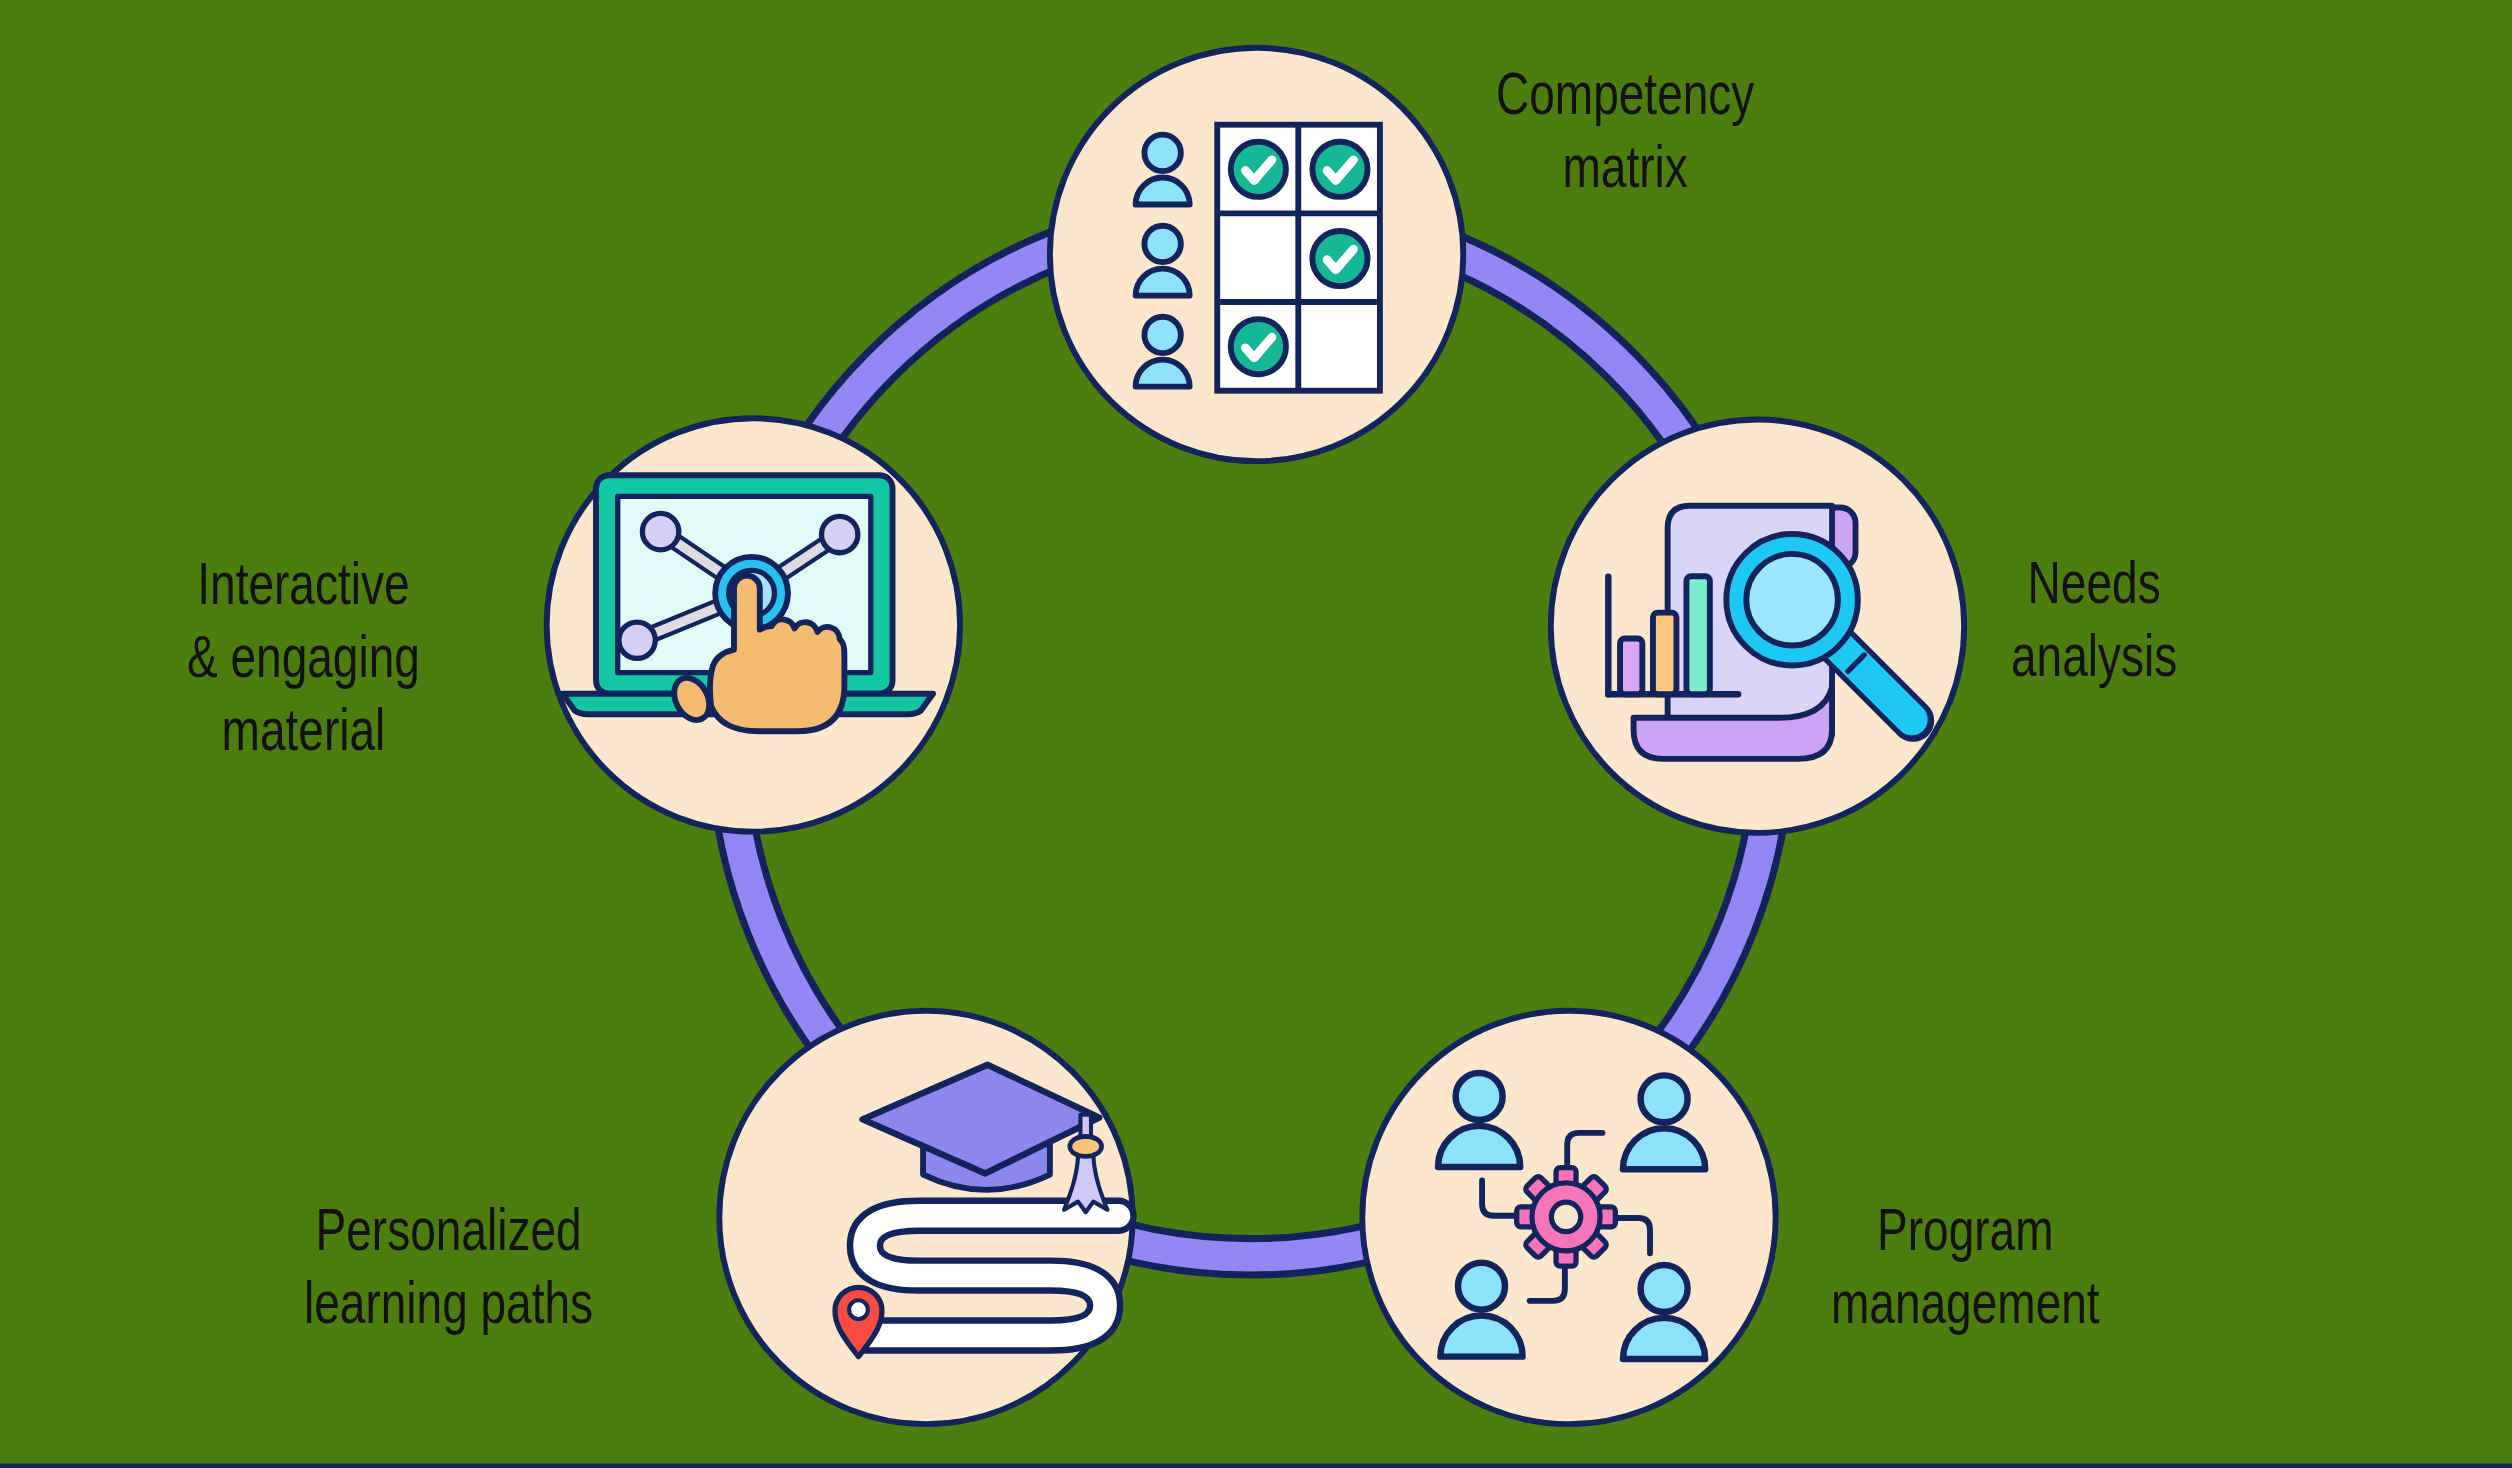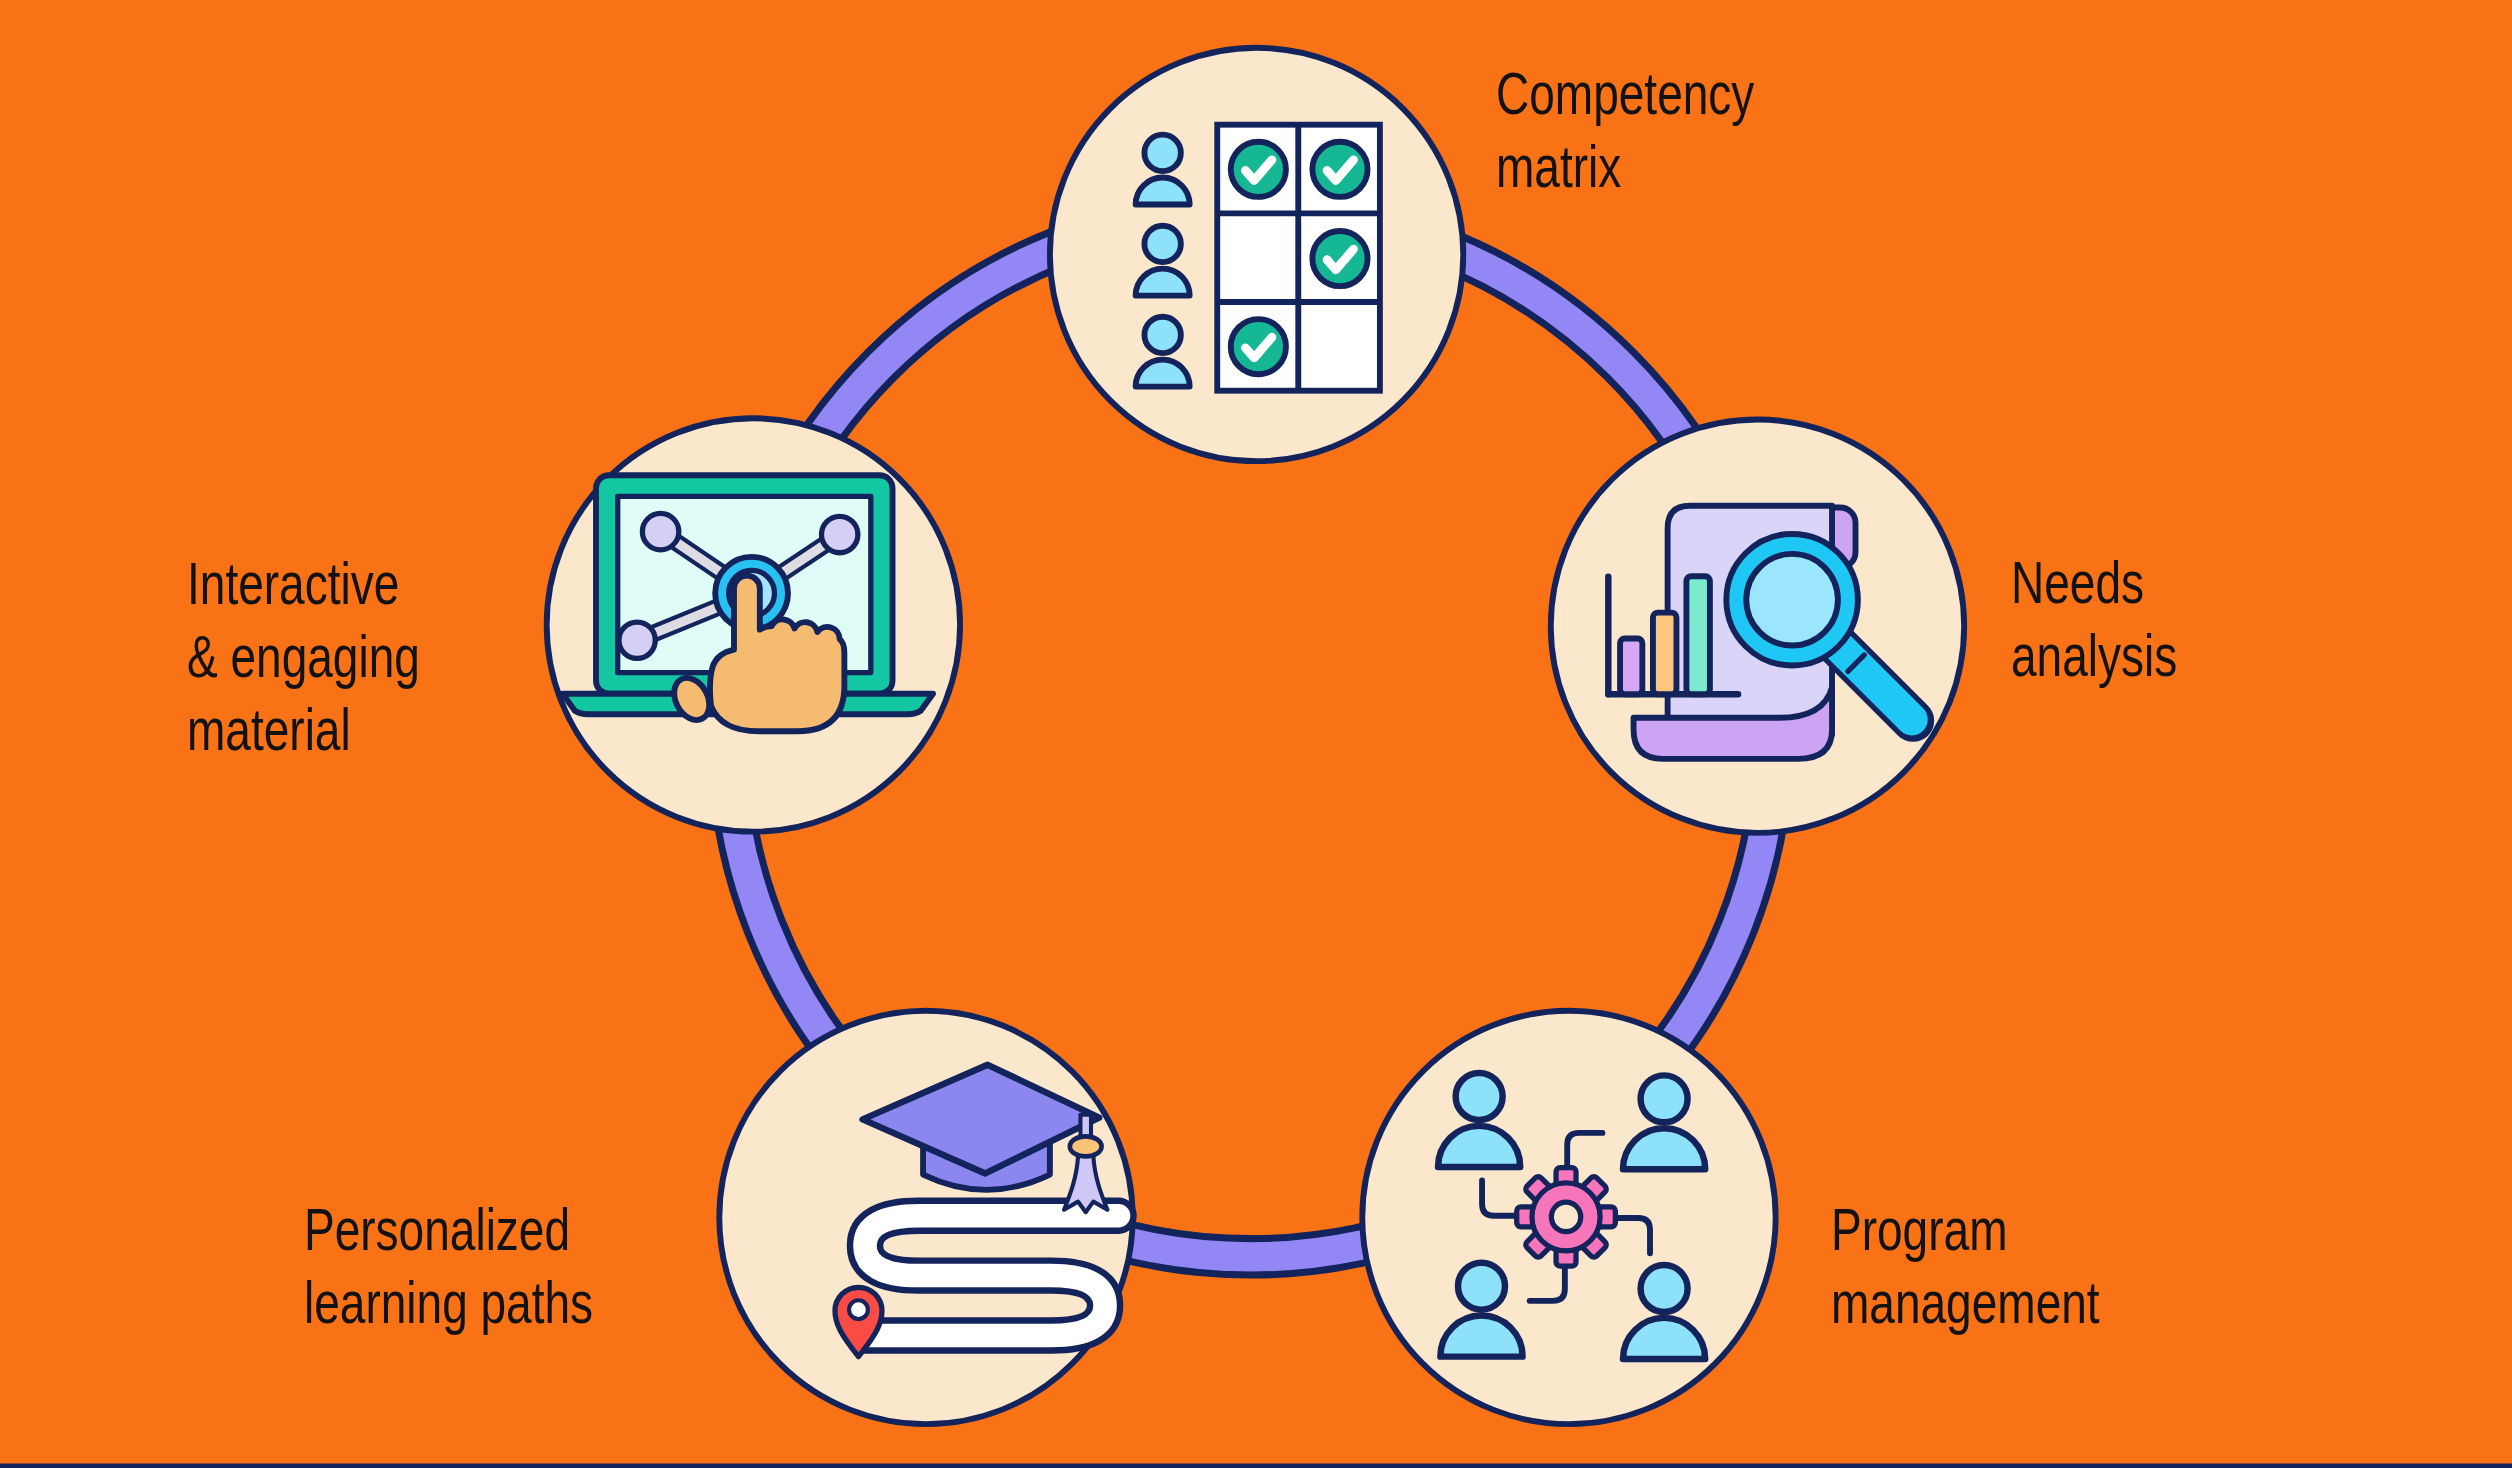--- a/index.html
+++ b/index.html
@@ -35,21 +35,21 @@
   }
   .label-competency   { left: 1496px; top: 58px;   }
   .label-needs        { left: 2011px; top: 547px;  }
   .label-program      { left: 1831px; top: 1194px; }
   .label-personalized { left: 304px;  top: 1194px; }
   .label-interactive  { left: 187px;  top: 548px;  }
 </style>
 </head>
 <body>
 
-<div id="stage" style="background: #f97316;">
+<div id="stage" style="background: #4d7c0f; text-align: center;">
 
   <svg id="diagram-svg" viewBox="0 0 4278 2501" xmlns="http://www.w3.org/2000/svg">
 
     <defs>
       <g id="person-s">
         <circle cx="0" cy="0" r="31"></circle>
         <path d="M -46,88 A 46 46 0 0 1 46,88 Z"></path>
       </g>
       <g id="person-l">
         <circle cx="0" cy="0" r="40"></circle>

